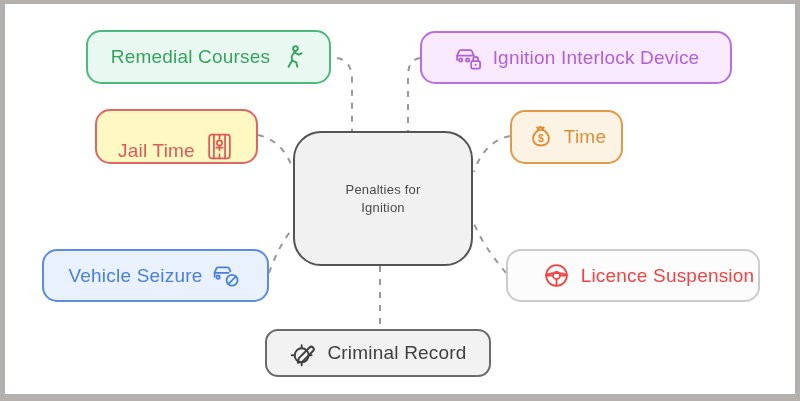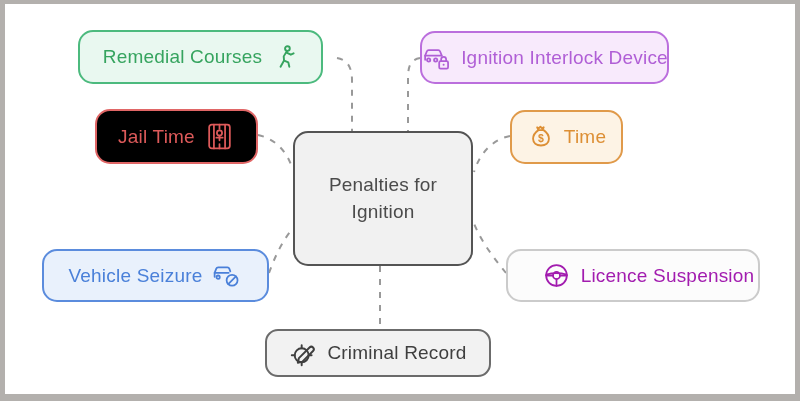--- a/index.html
+++ b/index.html
@@ -9,31 +9,31 @@
   .stage { position:relative; width:100%; height:100%; overflow:hidden; }
   .connectors { position:absolute; left:0; top:0; width:790px; height:390px; }
   .conn { fill:none; stroke-width:2; stroke-dasharray:6 7; }
 
   .node { position:absolute; display:flex; align-items:center; justify-content:center;
     gap:9px; border:2px solid; border-radius:15px; font-size:19px; font-weight:500;
     letter-spacing:.2px; white-space:nowrap; }
   .node .icon { display:flex; align-items:center; justify-content:center; }
   .node svg { display:block; }
 
-  #n0 { left:73px;  top:26px;  width:245px; height:54px;justify-content:center; }
-  #n1 { left:415px; top:27px;  width:249px; height:53px; }
+  #n0 { left:81px;  top:26px;  width:245px; height:54px;justify-content:center; }
+  #n1 { left:415px; top:27px;  width:312px; height:53px; }
   #n2 { left:90px;  top:105px; width:163px; height:55px; }
   #n3 { left:505px; top:106px; width:113px; height:54px; }
   #n4 { left:37px;  top:245px; width:227px; height:53px; }
   #n5 { left:501px; top:245px; width:254px; height:53px; }
   #n6 { left:260px; top:325px; width:226px; height:48px; border-radius:13px; }
 
   .center-node { position:absolute; left:288px; top:127px; width:180px; height:135px;
-    border:2px solid; border-radius:15px; display:flex; flex-direction:column;
-    align-items:center; justify-content:center; font-size:19px; font-weight:500;
+    border:2px solid; border-radius:28px; display:flex; flex-direction:column;
+    align-items:center; justify-content:center; font-size:13px; font-weight:500;
     line-height:1.38; letter-spacing:.2px; text-align:center; }
 </style>
 </head>
 <body>
 
 <div class="frame" id="frame" style="background: rgb(179, 176, 173);">
 <div class="stage" id="stage" style="background: rgb(255, 255, 255);">
 
   <svg class="connectors" viewBox="0 0 790 390">
     <path class="conn" d="M 332 54 C 343 56 347 64 347 76 L 347 127" stroke="#999999"></path>
@@ -70,21 +70,21 @@
         <circle cx="7.4" cy="17.4" r="1.6"></circle>
         <circle cx="14.2" cy="17.4" r="1.6"></circle>
         <rect x="17.6" y="18.6" width="8.6" height="7.2" rx="1.3"></rect>
         <path d="M19.5 18.6v-1.9a2.4 2.4 0 0 1 4.8 0v1.9"></path>
         <circle cx="21.9" cy="22.1" r="1" fill="currentColor" stroke="none"></circle>
       </svg>
     </span>
     <span class="label">Ignition Interlock Device</span>
   </div>
 
-  <div class="node" id="n2" style="color: rgb(221, 90, 90); border-color: rgb(224, 102, 102); background: #000000;">
+  <div class="node" id="n2" style="color: rgb(221, 90, 90); border-color: rgb(224, 102, 102); background: #fef9c3; align-items: flex-end;">
     <span class="label">Jail Time</span>
     <span class="icon">
       <svg width="31" height="31" viewBox="0 0 30 30" fill="none" stroke="currentColor" stroke-width="1.7" stroke-linecap="round" stroke-linejoin="round">
         <rect x="5" y="3.5" width="20" height="23" rx="2.5"></rect>
         <path d="M9.6 3.5v23"></path>
         <path d="M20.4 3.5v23"></path>
         <path d="M15 3.5v4.2 M15 22.3v4.2"></path>
         <circle cx="15" cy="11.6" r="2.5"></circle>
         <path d="M15 14.1v4.6 M11.9 16.2h6.2"></path>
       </svg>
@@ -108,21 +108,21 @@
       <svg width="31" height="31" viewBox="0 0 30 30" fill="none" stroke="currentColor" stroke-width="1.7" stroke-linecap="round" stroke-linejoin="round">
         <path d="M3.5 16.3v-3.9l1.6-4c.3-.8 1-1.2 1.8-1.2h9c.8 0 1.5.4 1.8 1.2l1 2.6"></path>
         <path d="M3.5 12.4h13.6"></path>
         <circle cx="6.9" cy="16.6" r="1.6"></circle>
         <circle cx="20.4" cy="19.6" r="5.3"></circle>
         <path d="M16.7 23.3l7.4-7.4"></path>
       </svg>
     </span>
   </div>
 
-  <div class="node" id="n5" style="color: #a21caf; border-color: rgb(203, 203, 203); background: rgb(252, 252, 252); padding-left: 29px;">
+  <div class="node" id="n5" style="color: #ef4444; border-color: rgb(203, 203, 203); background: rgb(252, 252, 252); padding-left: 29px;">
     <span class="icon">
       <svg width="31" height="31" viewBox="0 0 30 30" fill="none" stroke="currentColor" stroke-width="1.7" stroke-linecap="round" stroke-linejoin="round">
         <circle cx="15" cy="15" r="10"></circle>
         <circle cx="15" cy="15" r="3.4"></circle>
         <path d="M5.2 14.2c3-.9 6.5-1.4 9.8-1.4s6.8.5 9.8 1.4"></path>
         <path d="M5 15h6.6 M18.4 15H25 M15 18.4V25"></path>
       </svg>
     </span>
     <span class="label">Licence Suspension</span>
   </div>

